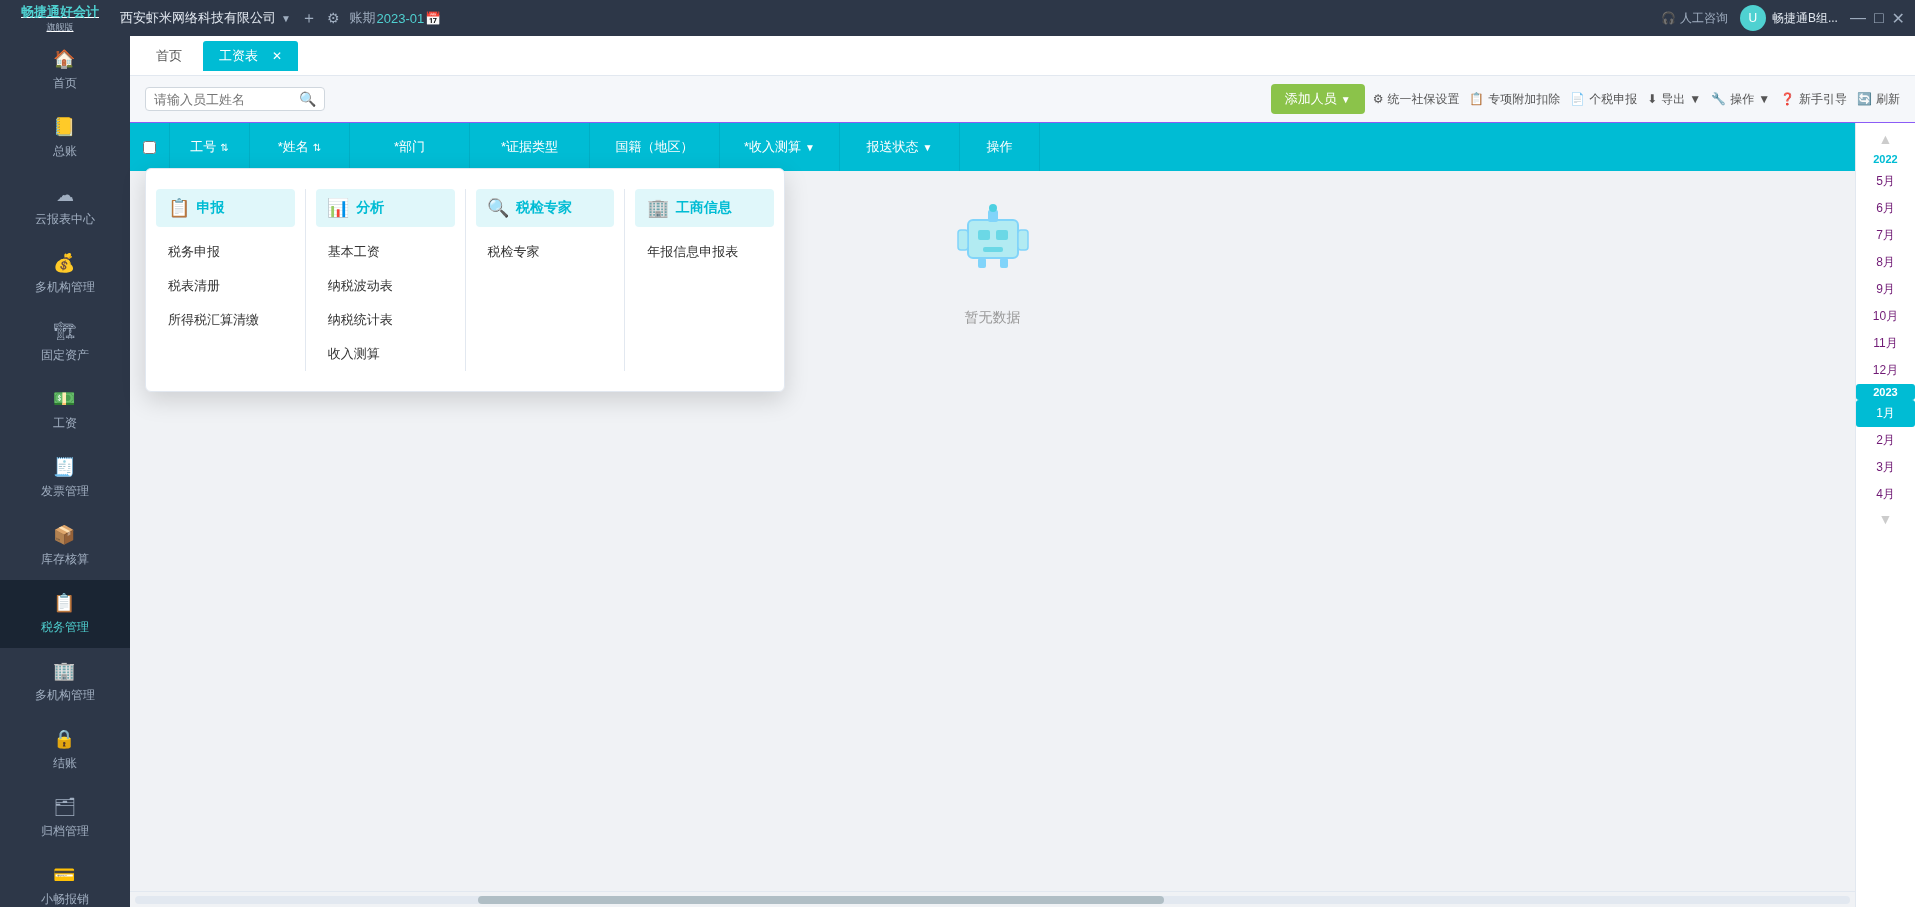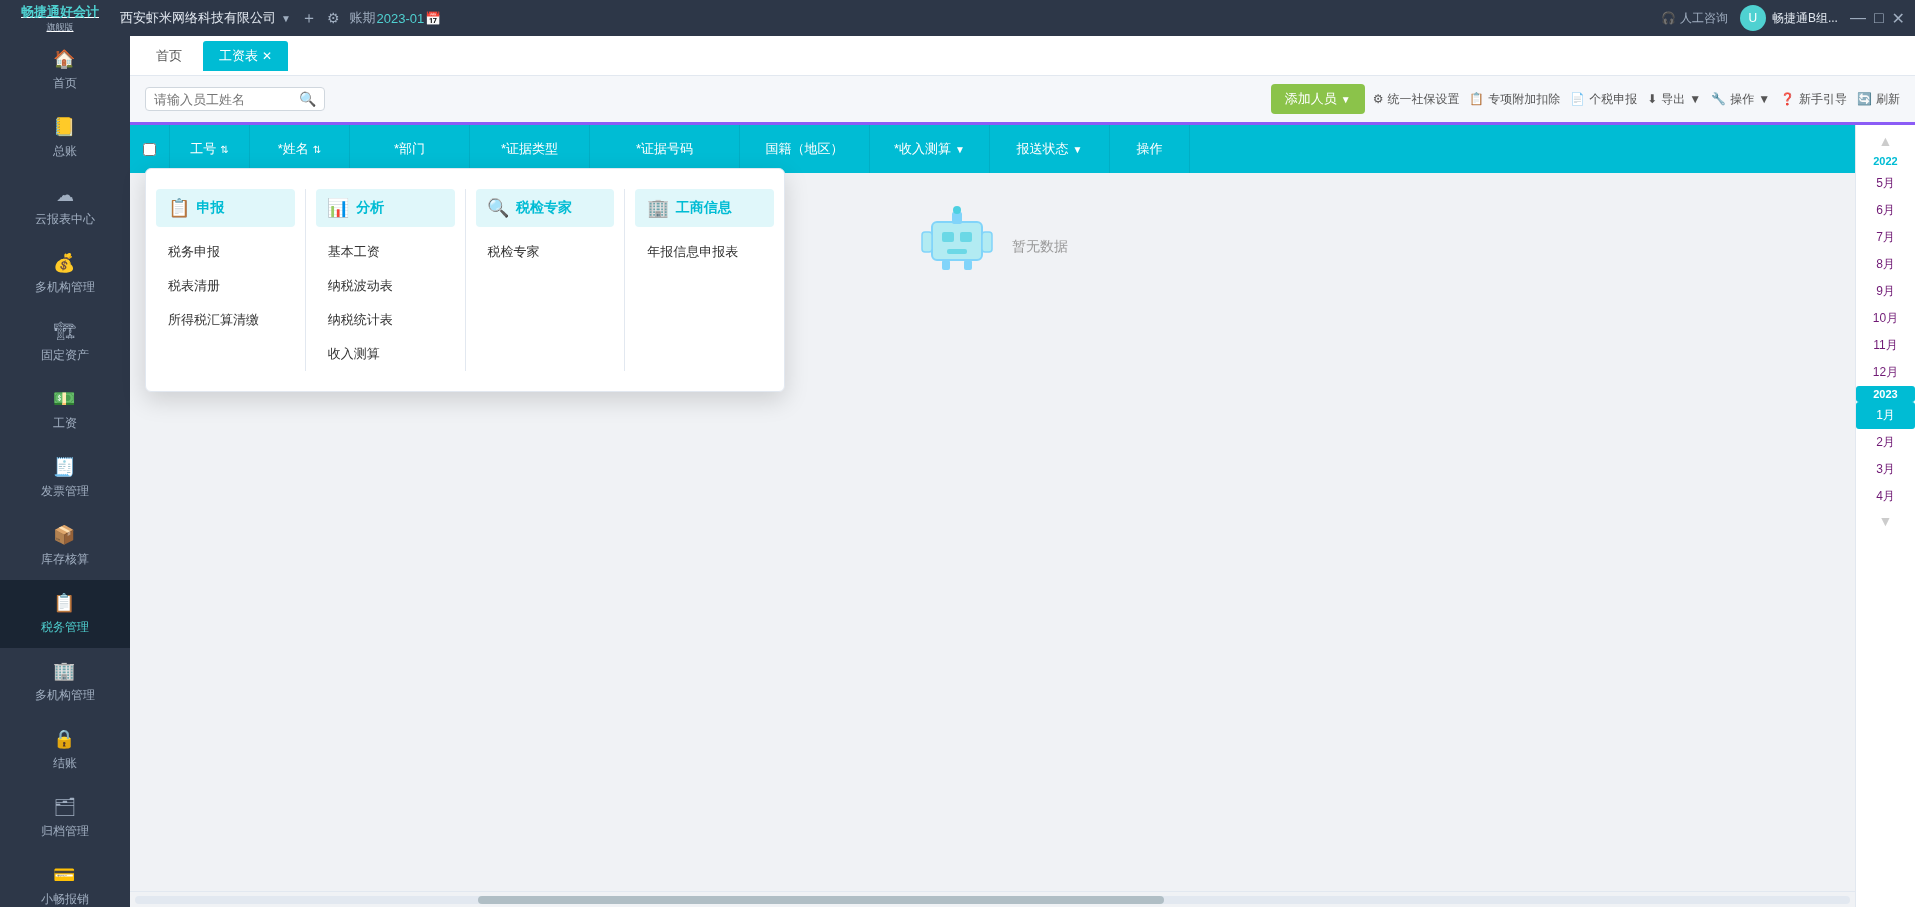--- a/index.html
+++ b/index.html
@@ -52,30 +52,30 @@
     .tab-bar {
       display: flex; align-items: center;
       background: #fff; border-bottom: 1px solid #e2e8f0;
       height: 40px; padding: 0 10px; gap: 5px;
     }
     .tab-item {
       padding: 6px 16px; cursor: pointer; font-size: 13px;
       border-radius: 3px 3px 0 0; color: #555;
     }
     .tab-item.active {
-      background: #00bcd4; color: #fff; display: flex; align-items: center; gap: 4px;
+      background: #00bcd4; color: #fff; display: flex; align-items: center; gap: 14px;
     }
     .tab-item.home { color: #555; }
     .tab-close { cursor: pointer; font-size: 12px; color: #fff; }
 
     
     .toolbar {
       display: flex; align-items: center; gap: 8px;
       background: #f5f7fa; padding: 8px 15px;
-      border-bottom: 3px solid #8b5cf6;
+      border-bottom: 1px solid #8b5cf6;
     }
     .search-input-wrap { display: flex; align-items: center; border: 1px solid #d0d7de; border-radius: 4px; background: #fff; padding: 3px 8px; gap: 5px; }
     .search-input { border: none; outline: none; font-size: 13px; color: #999; width: 140px; background: transparent; }
     .search-icon { color: #999; font-size: 14px; cursor: pointer; }
     .btn-add { background: #8bc34a; color: #fff; border: none; border-radius: 4px; padding: 6px 14px; cursor: pointer; font-size: 13px; display: flex; align-items: center; gap: 4px; margin-left: auto; }
     .btn-add .arrow { font-size: 10px; }
     .toolbar-actions { display: flex; align-items: center; gap: 10px; font-size: 12px; color: #555; }
     .toolbar-actions .action-item { display: flex; align-items: center; gap: 4px; cursor: pointer; }
 
     
@@ -113,21 +113,21 @@
     }
     .dropdown-col-header .col-icon { font-size: 18px; }
     .dropdown-item {
       padding: 8px 12px; cursor: pointer; color: #333; font-size: 13px;
       border-radius: 3px;
     }
     .dropdown-divider { border-right: 1px solid #e2e8f0; }
 
     
     .empty-state {
-      display: flex; align-items: center; justify-content: center;
+      display: flex; flex-direction: column; align-items: center; justify-content: center;
       flex: 1; gap: 15px; color: #999; font-size: 14px;
     }
 
     
     .calendar-panel {
       width: 60px; background: #fff; border-left: 1px solid #e2e8f0;
       display: flex; flex-direction: column; align-items: center;
       padding: 5px 0; font-size: 12px; overflow: hidden;
     }
     .cal-month {
@@ -311,23 +311,20 @@
           </div>
           <div class="th-cell" style="width:100px;">
             <span>*姓名</span>
             <span class="sort-icon">⇅</span>
           </div>
           <div class="th-cell" style="width:120px;">
             <span>*部门</span>
           </div>
           <div class="th-cell" style="width:120px;">
             <span>*证据类型</span>
-          </div>
-          <div class="th-cell" style="width:150px;">
-            <span>*证据号码</span>
           </div>
           <div class="th-cell" style="width:130px;">
             <span>国籍（地区）</span>
           </div>
           <div class="th-cell" style="width:120px;">
             <span>*收入测算</span>
             <span class="filter-icon">▼</span>
           </div>
           <div class="th-cell" style="width:120px;">
             <span>报送状态</span>

